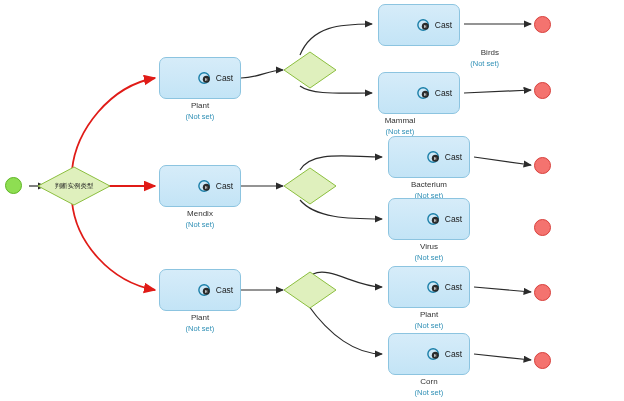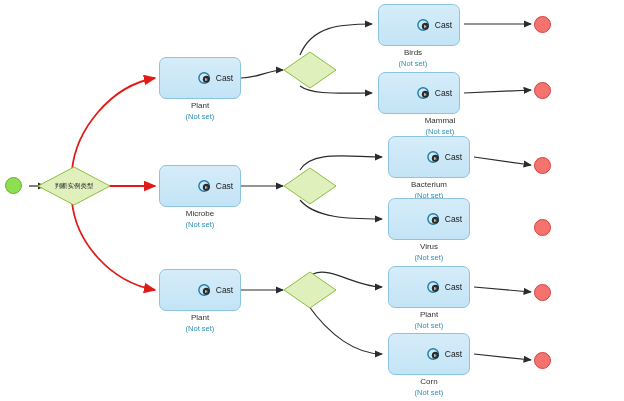--- a/index.html
+++ b/index.html
@@ -190,21 +190,21 @@
 
   <div class="node-box" style="left:159px; top:165px;">
     <svg class="node-icon" viewBox="0 0 16 16">
       <circle cx="7" cy="8" r="6" fill="none" stroke="#1b7fa8" stroke-width="1.6"></circle>
       <circle cx="9.5" cy="9.5" r="4" fill="#2b2b2b"></circle>
       <text x="9.5" y="11.6" font-size="5" fill="#ffffff" text-anchor="middle" font-family="Liberation Sans, sans-serif">E</text>
     </svg>
     <span class="node-box-label">Cast</span>
   </div>
   <div class="node-caption" style="left:140px; top:208px;">
-    <span>Microbe</span>
+    <span>Mendix</span>
     <span class="notset">(Not set)</span>
   </div>
 
   <div class="node-box" style="left:159px; top:269px;">
     <svg class="node-icon" viewBox="0 0 16 16">
       <circle cx="7" cy="8" r="6" fill="none" stroke="#1b7fa8" stroke-width="1.6"></circle>
       <circle cx="9.5" cy="9.5" r="4" fill="#2b2b2b"></circle>
       <text x="9.5" y="11.6" font-size="5" fill="#ffffff" text-anchor="middle" font-family="Liberation Sans, sans-serif">E</text>
     </svg>
     <span class="node-box-label">Cast</span>
@@ -236,34 +236,34 @@
   </div>
 
   <div class="node-box" style="left:378px; top:4px;">
     <svg class="node-icon" viewBox="0 0 16 16">
       <circle cx="7" cy="8" r="6" fill="none" stroke="#1b7fa8" stroke-width="1.6"></circle>
       <circle cx="9.5" cy="9.5" r="4" fill="#2b2b2b"></circle>
       <text x="9.5" y="11.6" font-size="5" fill="#ffffff" text-anchor="middle" font-family="Liberation Sans, sans-serif">E</text>
     </svg>
     <span class="node-box-label">Cast</span>
   </div>
-  <div class="node-caption" style="left:353px; top:47px;">
+  <div class="node-caption" style="left:379px; top:47px;text-align:right;">
     <span>Birds</span>
     <span class="notset">(Not set)</span>
   </div>
 
   <div class="node-box" style="left:378px; top:72px;">
     <svg class="node-icon" viewBox="0 0 16 16">
       <circle cx="7" cy="8" r="6" fill="none" stroke="#1b7fa8" stroke-width="1.6"></circle>
       <circle cx="9.5" cy="9.5" r="4" fill="#2b2b2b"></circle>
       <text x="9.5" y="11.6" font-size="5" fill="#ffffff" text-anchor="middle" font-family="Liberation Sans, sans-serif">E</text>
     </svg>
     <span class="node-box-label">Cast</span>
   </div>
-  <div class="node-caption" style="left:380px; top:115px;">
+  <div class="node-caption" style="left:340px; top:115px;">
     <span>Mammal</span>
     <span class="notset">(Not set)</span>
   </div>
 
   <div class="node-box" style="left:388px; top:136px;">
     <svg class="node-icon" viewBox="0 0 16 16">
       <circle cx="7" cy="8" r="6" fill="none" stroke="#1b7fa8" stroke-width="1.6"></circle>
       <circle cx="9.5" cy="9.5" r="4" fill="#2b2b2b"></circle>
       <text x="9.5" y="11.6" font-size="5" fill="#ffffff" text-anchor="middle" font-family="Liberation Sans, sans-serif">E</text>
     </svg>

